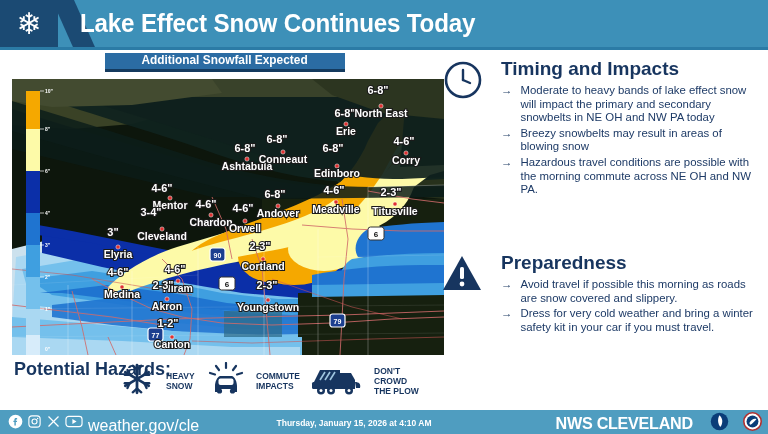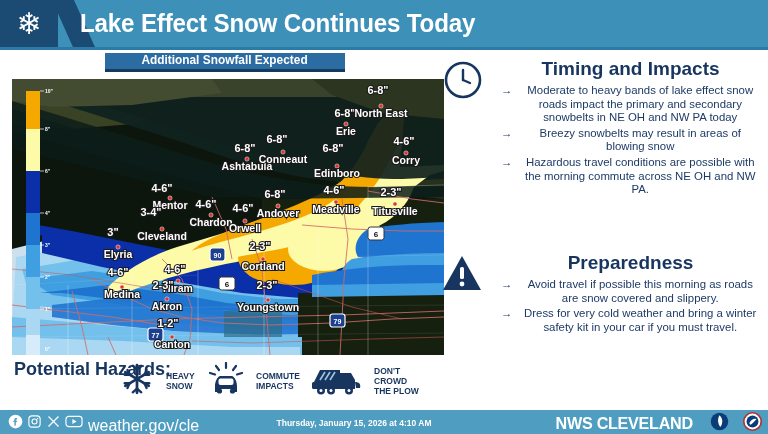--- a/index.html
+++ b/index.html
@@ -71,21 +71,21 @@
   }
   .hazard-item { position: absolute; top: 6px; display: flex; align-items: center; gap: 12px; }
   .hazard-icon { color: #17355f; flex: 0 0 auto; }
   .hazard-text {
     color: #17355f; font-size: 8.5px; font-weight: bold; line-height: 10px;
     font-family: "Liberation Sans Narrow", "Liberation Sans", sans-serif;
     text-transform: uppercase; white-space: pre-line;
   }
 
   
-  .section { position: absolute; text-align: center; }
+  .section { position: absolute; }
   .section-icon { position: absolute; left: 0px; top: 0px; }
   .section-head {
     color: #17355f; font-size: 19px; font-weight: bold;
     font-family: "Liberation Sans", sans-serif;
   }
   .bullets { list-style: none; margin-top: 4px; }
   .bullet {
     display: flex; gap: 8px; margin-bottom: 2px;
     color: #1d3a66; font-size: 11.4px; line-height: 13.6px;
   }
@@ -534,21 +534,21 @@
         <circle cx="22" cy="22" r="17" fill="none" stroke="#17355f" stroke-width="2.6"></circle>
         <line x1="22" y1="22" x2="22" y2="12" stroke="#17355f" stroke-width="2.4" stroke-linecap="round"></line>
         <line x1="22" y1="22" x2="29" y2="25" stroke="#17355f" stroke-width="2.4" stroke-linecap="round"></line>
       </svg>
     </div>
     <div style="margin-left:46px;">
       <div class="section-head">Timing and Impacts</div>
       <ul class="bullets">
         <li class="bullet">
           <span class="bullet-arrow">→</span>
-          <span class="bullet-text">Moderate to heavy bands of lake effect snow roads impact the primary and secondary snowbelts in NE OH and NW PA today</span>
+          <span class="bullet-text">Moderate to heavy bands of lake effect snow will impact the primary and secondary snowbelts in NE OH and NW PA today</span>
         </li>
         <li class="bullet">
           <span class="bullet-arrow">→</span>
           <span class="bullet-text">Breezy snowbelts may result in areas of blowing snow</span>
         </li>
         <li class="bullet">
           <span class="bullet-arrow">→</span>
           <span class="bullet-text">Hazardous travel conditions are possible with the morning commute across NE OH and NW PA.</span>
         </li>
       </ul>

